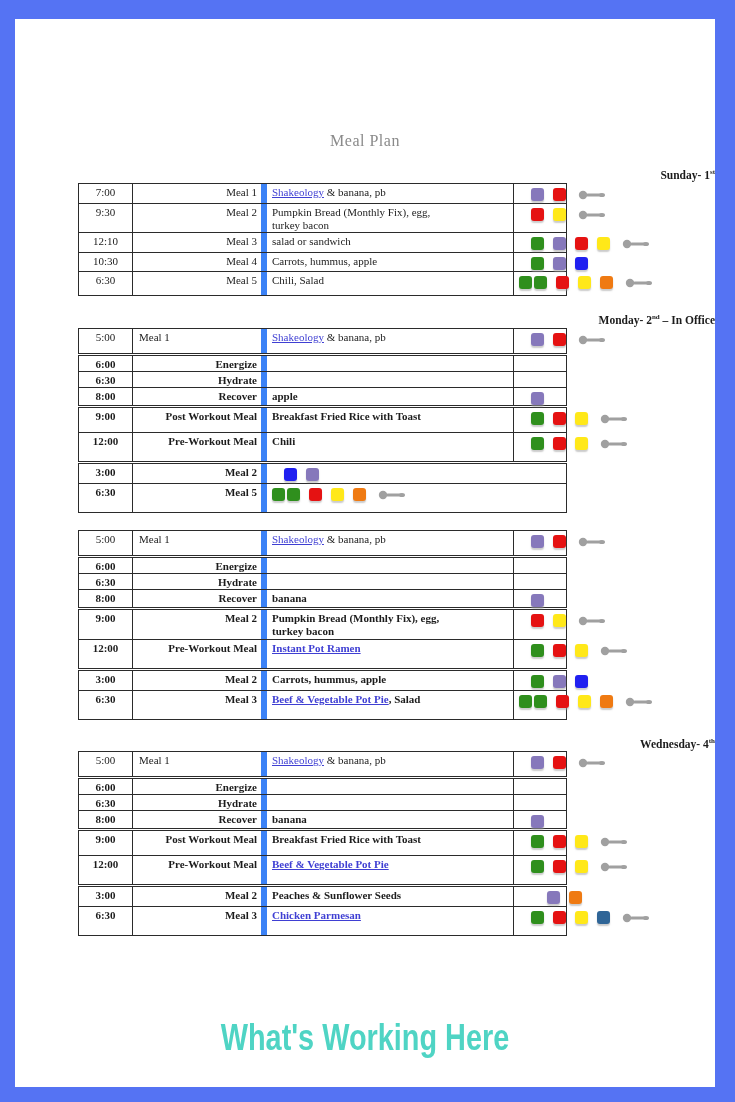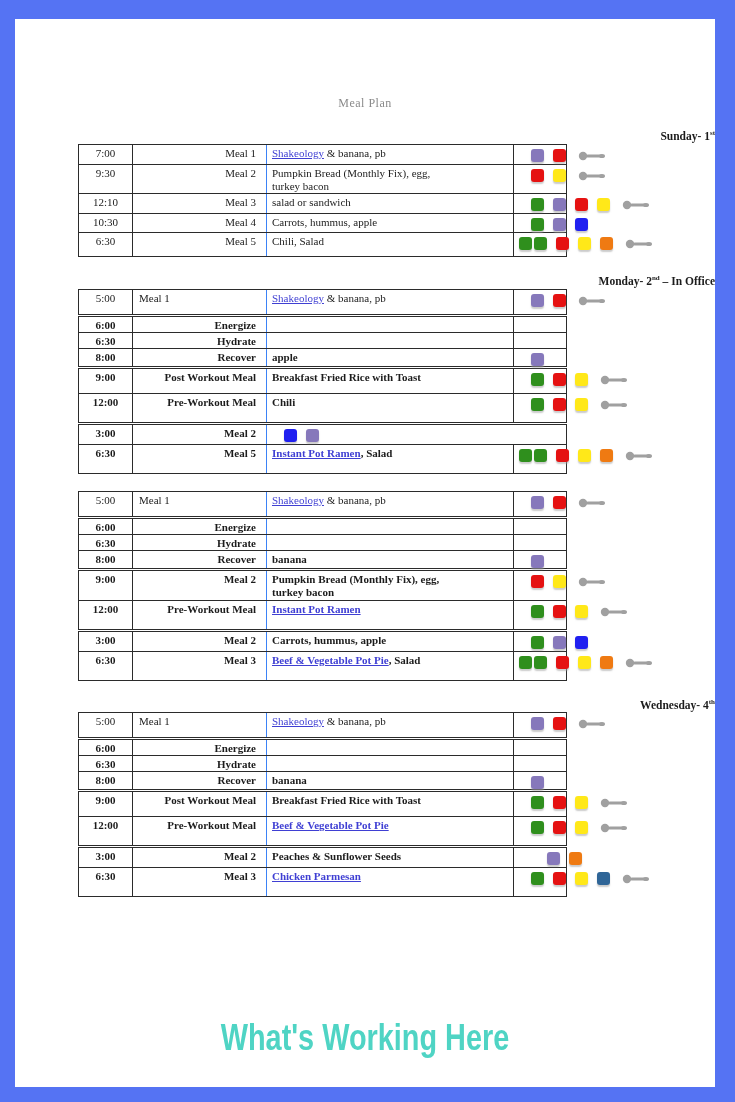--- a/index.html
+++ b/index.html
@@ -10,23 +10,23 @@
     padding:19px 20px 15px 15px;
     font-family:"Liberation Serif","DejaVu Serif",serif;
     color:#1c1c1c;
   }
   .page {
     width:700px; height:1068px;
     background:#ffffff;
     position:relative;
   }
   .doc-title {
-    padding-top:77px;
+    padding-top:113px;
     text-align:center;
-    font-size:12px;
+    font-size:16px;
     letter-spacing:0.5px;
     color:#8a8a8a;
   }
   .content { padding:18px 0 0 63px; }
   .day-section { margin-bottom:17px; }
   .day-heading {
     font-size:11.5px; font-weight:bold;
     margin-bottom:2px;
     text-align:right;
   }
@@ -39,21 +39,21 @@
     grid-template-columns:54px 134px 247px 1fr;
     font-size:11px; line-height:13px;
   }
   .row + .row { border-top:1px solid #2b2b2b; }
   .row.p { min-height:15px; }
   .row.s { min-height:19px; }
   .row.m { min-height:24px; }
   .row.t { min-height:29px; }
   .cell { padding-top:2px; }
   .cell.time { text-align:center; border-right:1px solid #2b2b2b; }
-  .cell.label { text-align:right; padding-right:10px; border-right:1px solid #3b82f6; }
+  .cell.label { text-align:right; padding-right:4px; border-right:6px solid #3b82f6; }
   .cell.label.left { text-align:left; padding-left:6px; }
   .cell.desc { padding-left:5px; padding-right:52px; border-right:1px solid #2b2b2b; }
   .cell.desc a { color:#3f3fd3; text-decoration:underline; }
   .cell.icons { display:flex; align-items:flex-start; padding-top:4px; }
   .cell.icons.ind-def  { padding-left:17px; }
   .cell.icons.ind-five { padding-left:5px; }
   .cell.icons.ind-wide { padding-left:33px; }
   .sq {
     width:13px; height:13px; border-radius:3px;
     margin-right:9px; flex:0 0 auto;
@@ -234,21 +234,20 @@
                 <div class="cell time">3:00</div>
                 <div class="cell label">Meal 2</div>
                 <div class="cell icons ind-def">
                   <div class="sq" style="background: rgb(32, 32, 240);"></div>
                   <div class="sq" style="background: rgb(134, 120, 187);"></div>
                 </div>
               </div>
               <div class="row t">
                 <div class="cell time">6:30</div>
                 <div class="cell label">Meal 5</div>
-                <div class="cell desc"><a href="#">Instant Pot Ramen</a>, Salad</div>
                 <div class="cell icons ind-five">
                   <div class="sq tight" style="background: rgb(47, 143, 29);"></div>
                   <div class="sq" style="background: rgb(47, 143, 29);"></div>
                   <div class="sq" style="background: rgb(229, 18, 18);"></div>
                   <div class="sq" style="background: rgb(255, 232, 25);"></div>
                   <div class="sq" style="background: rgb(239, 122, 18);"></div>
                   <span class="spoon"><svg width="27" height="10" viewBox="0 0 27 10">
                       <circle cx="5" cy="5" r="4.2" fill="#a0a0a0"></circle>
                       <rect x="8" y="3.4" width="17" height="3.2" rx="1.6" fill="#a0a0a0"></rect>
                       <ellipse cx="24" cy="5" rx="3" ry="2" fill="#a0a0a0"></ellipse>

